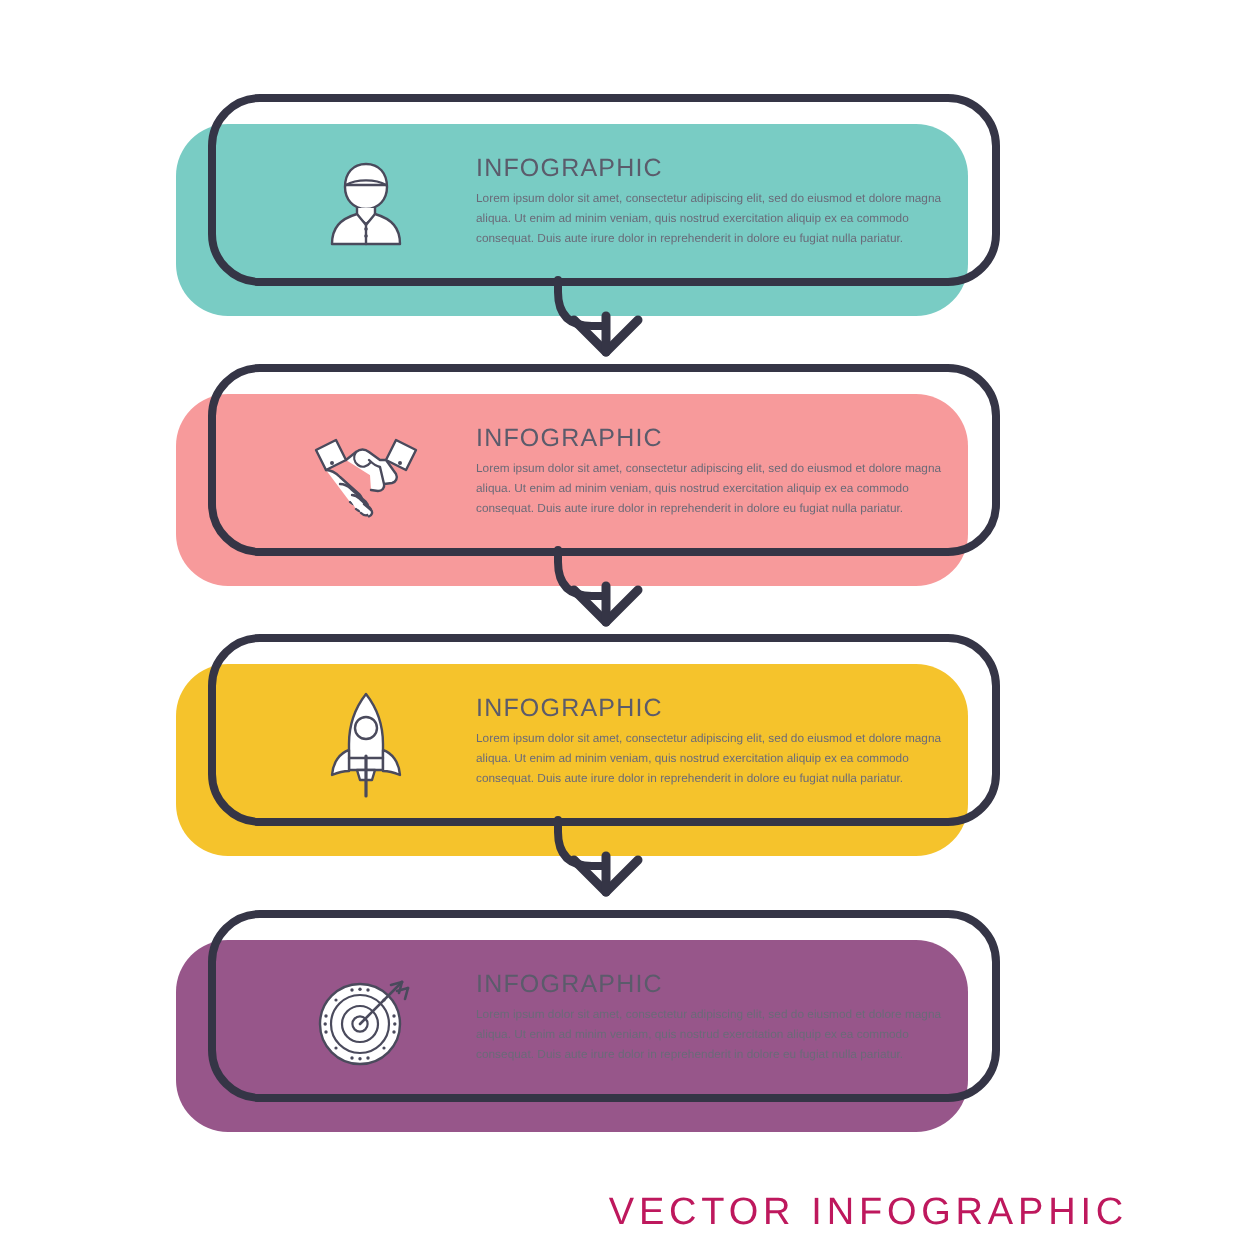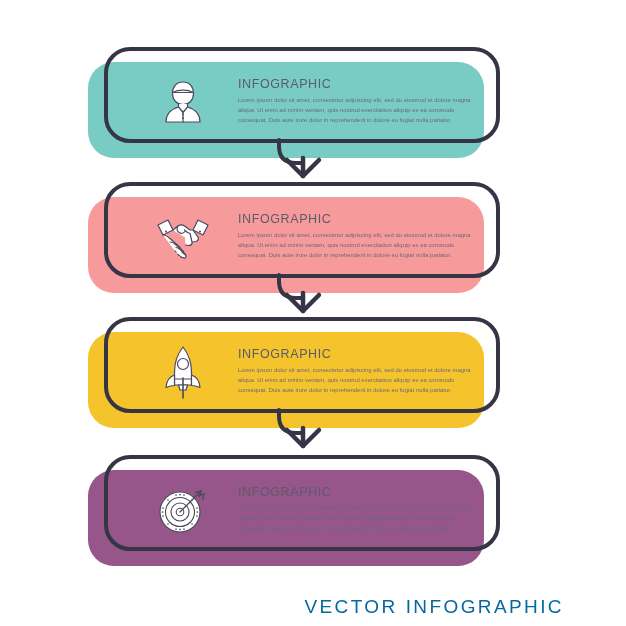--- a/index.html
+++ b/index.html
@@ -113,21 +113,21 @@
   
   #footer {
     position: absolute;
     right: 14px;
     bottom: 10px;
     text-align: right;
   }
   .brand-line {
     font-size: 19px;
     letter-spacing: 2.4px;
-    color: #0369a1;
+    color: #be185d;
     font-weight: 300;
     white-space: nowrap;
     line-height: 1;
   }
   .brand-word-2 { margin-left: 8px; }
   .brand-sub {
     display: flex;
     align-items: center;
     justify-content: flex-end;
     gap: 9px;

